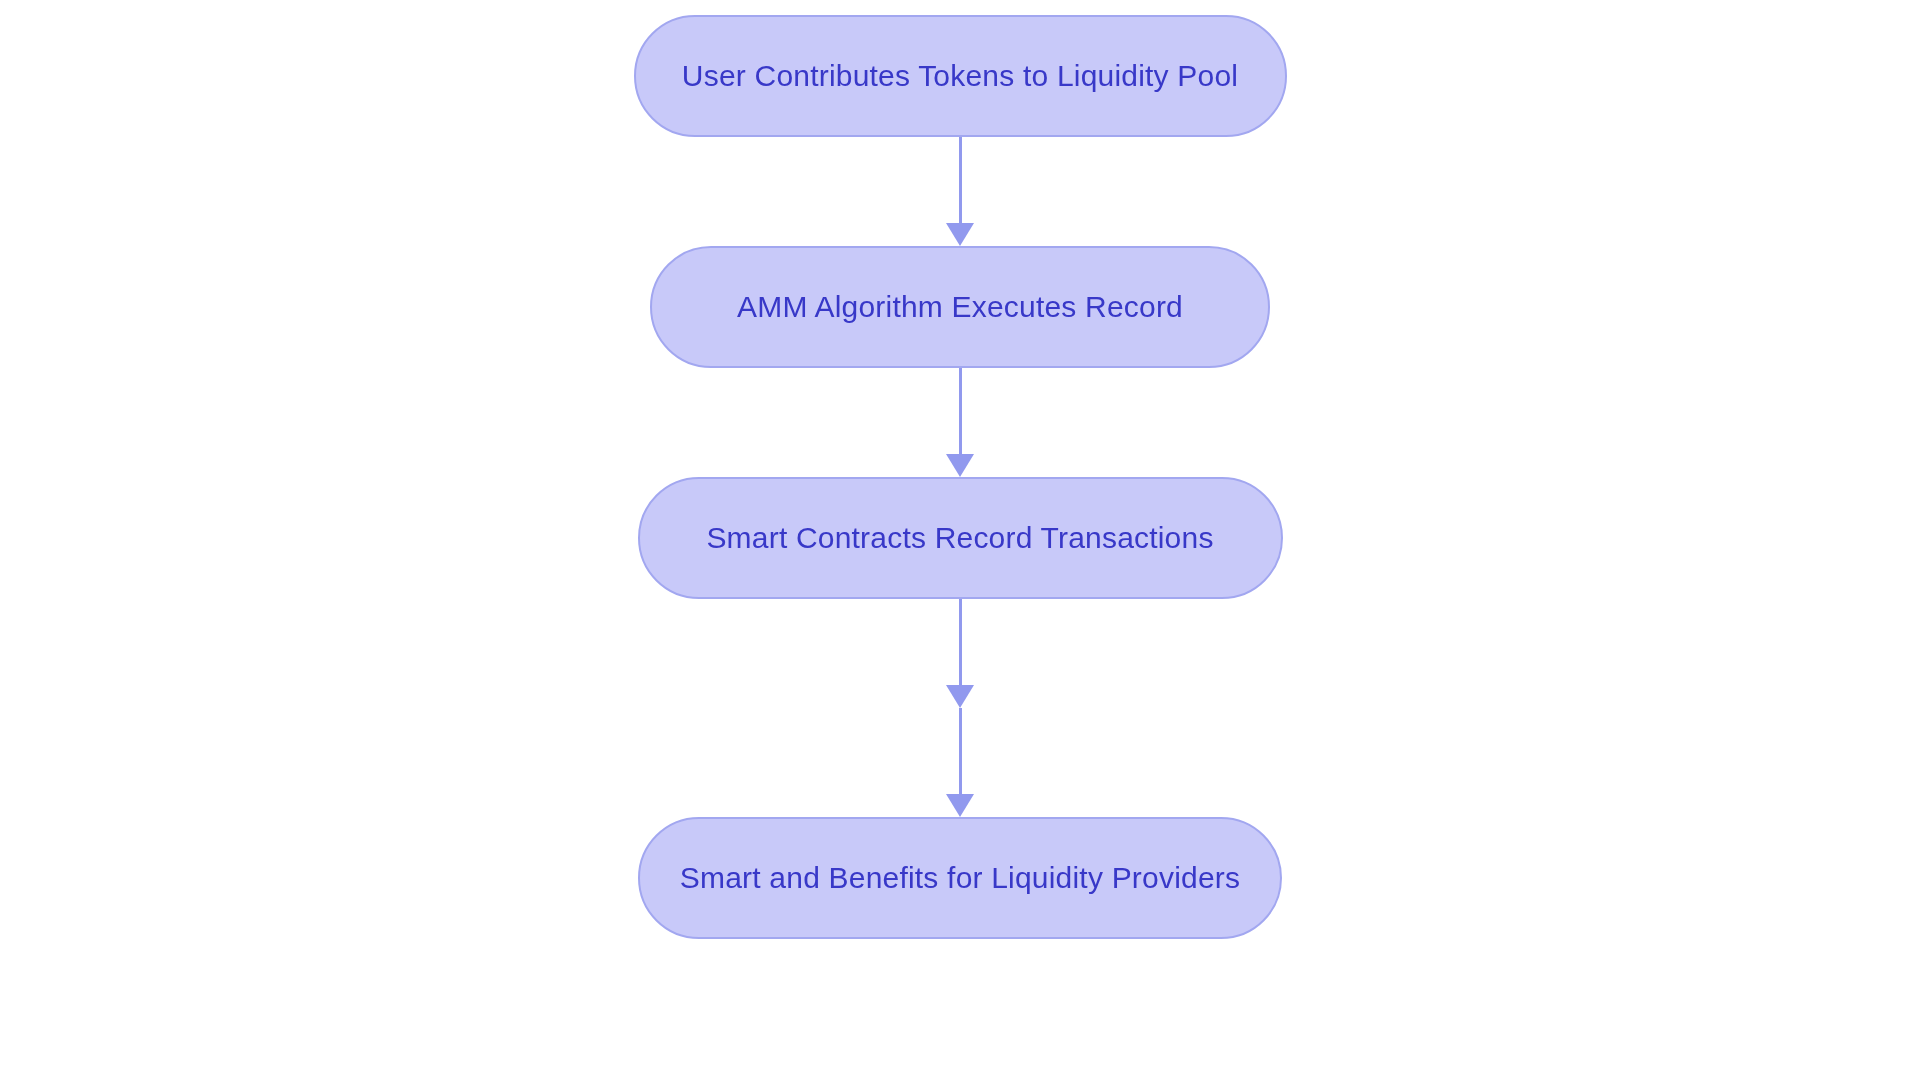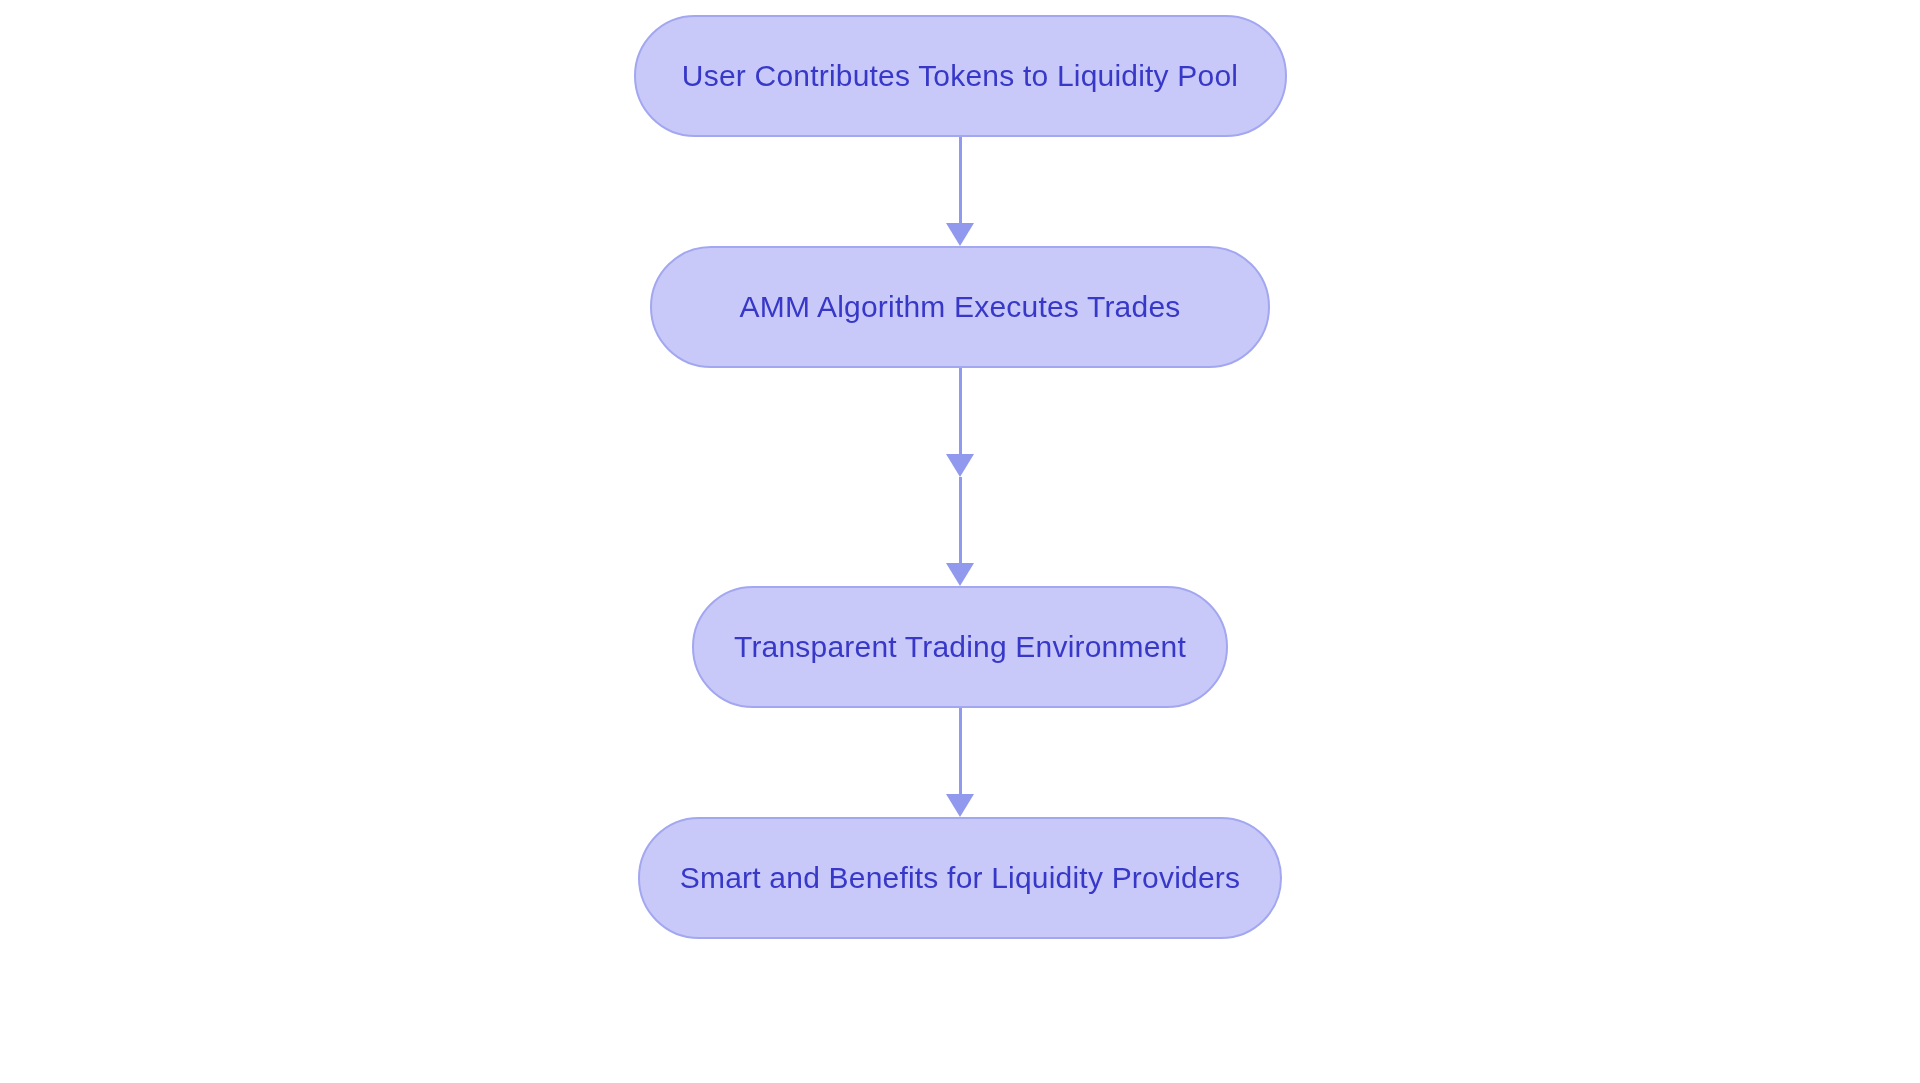--- a/index.html
+++ b/index.html
@@ -72,40 +72,40 @@
   <div class="node">
     <span>User Contributes Tokens to Liquidity Pool</span>
   </div>
 
   <div class="arrow">
     <div class="shaft"></div>
     <div class="head"></div>
   </div>
 
   <div class="node">
-    <span>AMM Algorithm Executes Trades</span>
+    <span>AMM Algorithm Executes Record</span>
+  </div>
+
+  <div class="arrow">
+    <div class="shaft"></div>
+    <div class="head"></div>
+  </div>
+
+  <div class="node">
+    <span>Smart Contracts Record Transactions</span>
   </div>
 
   <div class="arrow">
     <div class="shaft"></div>
     <div class="head"></div>
   </div>
 
 
   <div class="arrow">
     <div class="shaft"></div>
     <div class="head"></div>
   </div>
 
   <div class="node">
-    <span>Transparent Trading Environment</span>
-  </div>
-
-  <div class="arrow">
-    <div class="shaft"></div>
-    <div class="head"></div>
-  </div>
-
-  <div class="node">
     <span>Smart and Benefits for Liquidity Providers</span>
   </div>
 
 </div>
 
 </body></html>

